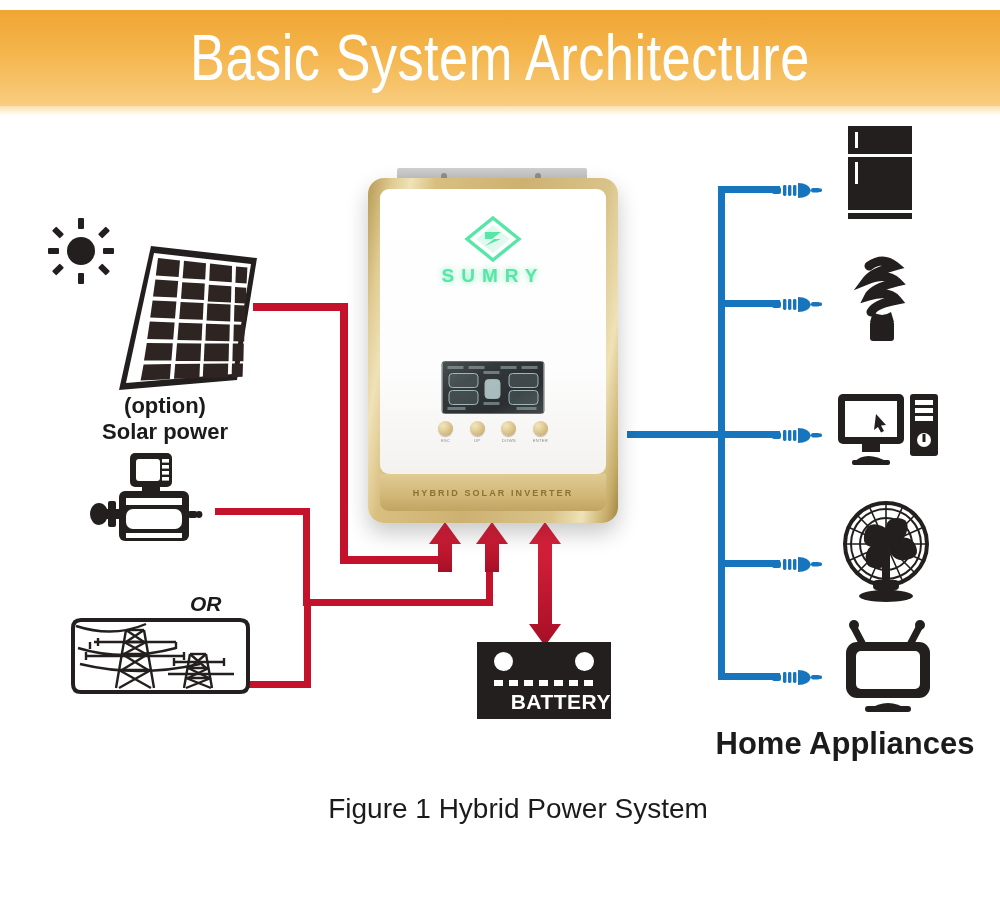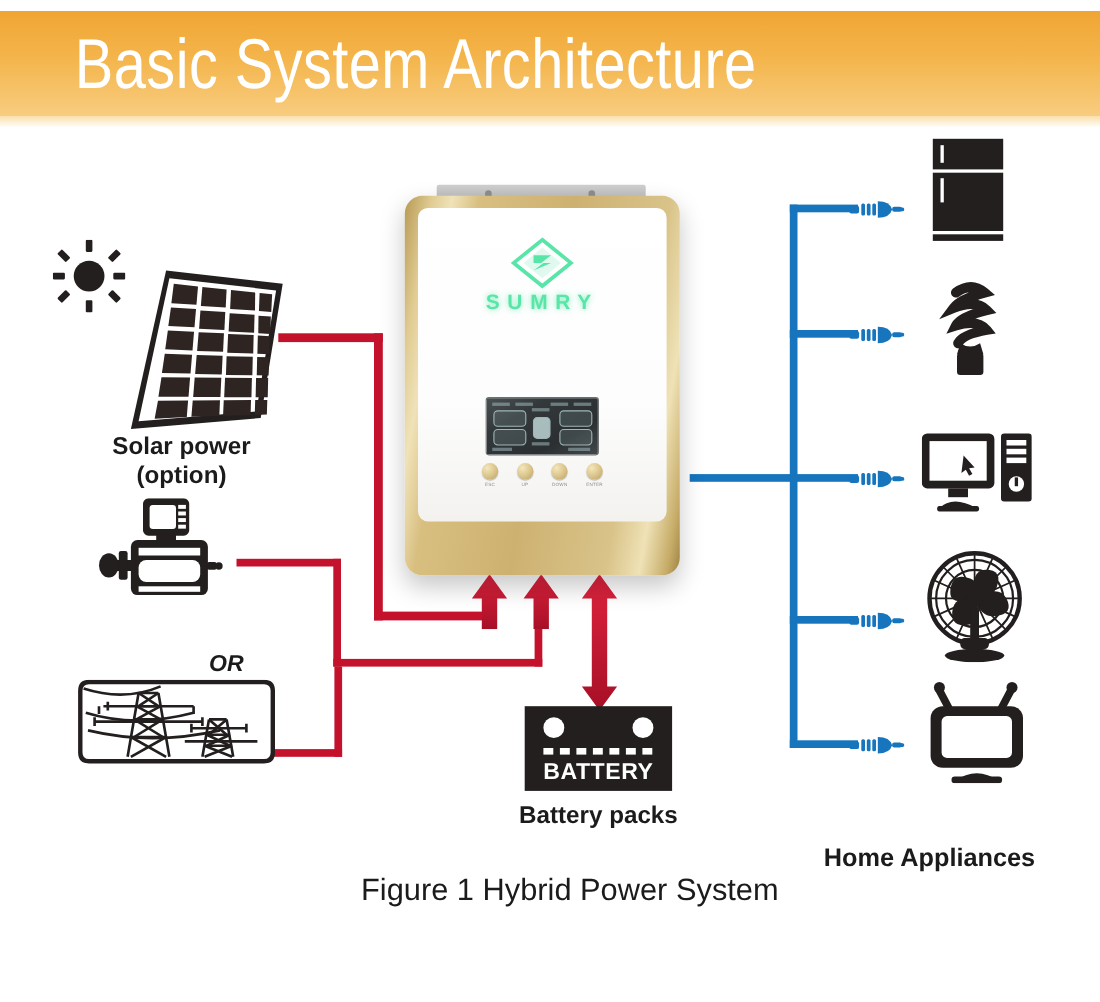--- a/index.html
+++ b/index.html
@@ -3,21 +3,21 @@
 <meta charset="utf-8">
 <style>
   html,body{margin:0;padding:0;background:#ffffff;}
   body{width:1000px;height:911px;font-family:"Liberation Sans",sans-serif;position:relative;overflow:hidden;}
 
   #stage{position:absolute;left:0;top:0;width:1000px;height:911px;background:#fff;}
 
   
   .banner{position:absolute;left:0;top:10px;width:1000px;height:96px;
     background:linear-gradient(180deg,#f0a533 0%,#f4b54c 45%,#f8cd80 100%);
-    display:flex;align-items:center;justify-content:flex-start;}
+    display:flex;align-items:center;justify-content:center;}
   .banner-title{color:#ffffff;font-size:64px;line-height:64px;font-weight:400;
     letter-spacing:0.5px;transform:scaleX(.82);transform-origin:center;white-space:nowrap;
     font-family:"Liberation Sans",sans-serif;}
   .banner-bottom-fade{position:absolute;left:0;top:106px;width:1000px;height:10px;
     background:linear-gradient(180deg,#fbe0ac 0%,#ffffff 100%);}
 
   
   .lbl{position:absolute;text-align:center;color:#1b1b1b;font-weight:bold;
     font-family:"Liberation Sans",sans-serif;line-height:1.16;}
   .ico{position:absolute;}
@@ -65,21 +65,21 @@
     background:radial-gradient(circle at 33% 30%,#f3e7bd,#d9c287 55%,#b9a060 100%);
     box-shadow:0 1px 1px rgba(0,0,0,.25);position:relative;}
   .kbtn i{position:absolute;top:17px;left:50%;transform:translateX(-50%);
     font-style:normal;font-size:4.2px;color:#8d8d8d;letter-spacing:.2px;white-space:nowrap;
     font-family:"Liberation Sans",sans-serif;}
 
   
   .battery{position:absolute;left:477px;top:642px;width:134px;height:77px;background:#231f1e;}
   .bt-term{position:absolute;top:10px;width:19px;height:19px;border-radius:50%;background:#fff;}
   .bt-dash{position:absolute;top:38px;width:9px;height:6px;background:#fff;}
-  .bt-word{position:absolute;left:0;top:48px;width:134px;text-align:center;color:#fff;
+  .bt-word{position:absolute;left:0;top:48px;width:134px;text-align:right;color:#fff;
     font-size:21px;font-weight:bold;letter-spacing:.5px;font-family:"Liberation Sans",sans-serif;}
 
   .caption{position:absolute;left:18px;top:793px;width:1000px;text-align:center;
     font-size:28px;color:#1b1b1b;font-family:"Liberation Sans",sans-serif;}
   .or-lbl{position:absolute;left:190px;top:592px;font-style:italic;font-weight:bold;
     font-size:21px;color:#1b1b1b;font-family:"Liberation Sans",sans-serif;}
 </style>
 </head>
 <body>
 
@@ -222,22 +222,22 @@
         <path d="M91.6 99.4 L116 99.6 L115.6 117.2 L90.8 117.2 Z"></path>
         <path d="M119.8 99.6 L130.8 99.6 L130.4 117.2 L119.4 117.2 Z"></path>
         <path d="M30.6 120.4 L58 120 L56.8 135.2 L27.6 136.6 Z"></path>
         <path d="M62.2 120 L87 119.8 L86.4 134.2 L61 134.8 Z"></path>
         <path d="M90.4 119.8 L115.2 119.6 L114.8 133.4 L89.8 134 Z"></path>
         <path d="M119 119.6 L130 119.6 L129.6 132.8 L118.6 133.2 Z"></path>
       </g>
     </g>
   </svg>
   <div class="lbl" style="left:55px;top:393px;width:220px;font-size:22px;">
+    <div>(option)</div>
     <div>Solar power</div>
-    <div>(option)</div>
   </div>
 
   <svg class="ico" style="left:85px;top:453px;" width="135" height="105" viewBox="0 0 135 105">
     <g fill="#231f1e">
       <rect x="45" y="0" width="42" height="34" rx="5"></rect>
       <rect x="51" y="6" width="24" height="22" rx="3" fill="#fff"></rect>
       <rect x="77" y="6" width="7" height="3.6" fill="#fff"></rect>
       <rect x="77" y="12" width="7" height="3.6" fill="#fff"></rect>
       <rect x="77" y="18" width="7" height="3.6" fill="#fff"></rect>
       <rect x="77" y="24" width="7" height="3.6" fill="#fff"></rect>
@@ -318,36 +318,38 @@
             <i>UP</i>
           </div>
         <div class="kbtn">
             <i>DOWN</i>
           </div>
         <div class="kbtn">
             <i>ENTER</i>
           </div>
       </div>
     </div>
+    <div class="inv-skirt">
+      <span>HYBRID SOLAR INVERTER</span>
+    </div>
   </div>
 
   <div class="battery">
     <div class="bt-term" style="left:17px;"></div>
     <div class="bt-term" style="left:98px;"></div>
     <div class="bt-dash" style="left:17px;"></div>
       <div class="bt-dash" style="left:32px;"></div>
     <div class="bt-dash" style="left:47px;"></div>
       <div class="bt-dash" style="left:62px;"></div>
     <div class="bt-dash" style="left:77px;"></div>
       <div class="bt-dash" style="left:92px;"></div>
     <div class="bt-dash" style="left:107px;"></div>
     <div class="bt-word">BATTERY</div>
   </div>
   <div class="lbl" style="left:434px;top:728px;width:220px;font-size:22px;">
-    <div>Battery packs</div>
   </div>
 
   <svg class="ico" style="left:845px;top:126px;" width="70" height="95" viewBox="0 0 70 95">
     <g fill="#231f1e">
       <rect x="3" y="0" width="64" height="28"></rect>
       <rect x="3" y="31" width="64" height="53"></rect>
       <rect x="3" y="87" width="64" height="6"></rect>
       <rect x="10" y="6" width="3" height="16" fill="#fff"></rect>
       <rect x="10" y="36" width="3" height="22" fill="#fff"></rect>
     </g>
@@ -401,18 +403,18 @@
       <rect x="18" y="2" width="7" height="32" rx="3.5" transform="rotate(-28 21.5 18)"></rect>
       <rect x="72" y="2" width="7" height="32" rx="3.5" transform="rotate(28 75.5 18)"></rect>
       <circle cx="16" cy="5" r="5"></circle>
         <circle cx="82" cy="5" r="5"></circle>
       <rect x="8" y="22" width="84" height="56" rx="11"></rect>
       <rect x="18" y="31" width="64" height="38" rx="5" fill="#fff"></rect>
       <path d="M30 90 q20 -14 40 0 Z"></path>
       <rect x="27" y="86" width="46" height="6" rx="3"></rect>
     </g>
   </svg>
-  <div class="lbl" style="left:715px;top:766px;width:260px;font-size:23px;">
+  <div class="lbl" style="left:715px;top:726px;width:260px;font-size:31px;">
     <div>Home Appliances</div>
   </div>
 
   <div class="caption">Figure 1 Hybrid Power System</div>
 </div>
 
 </body></html>

